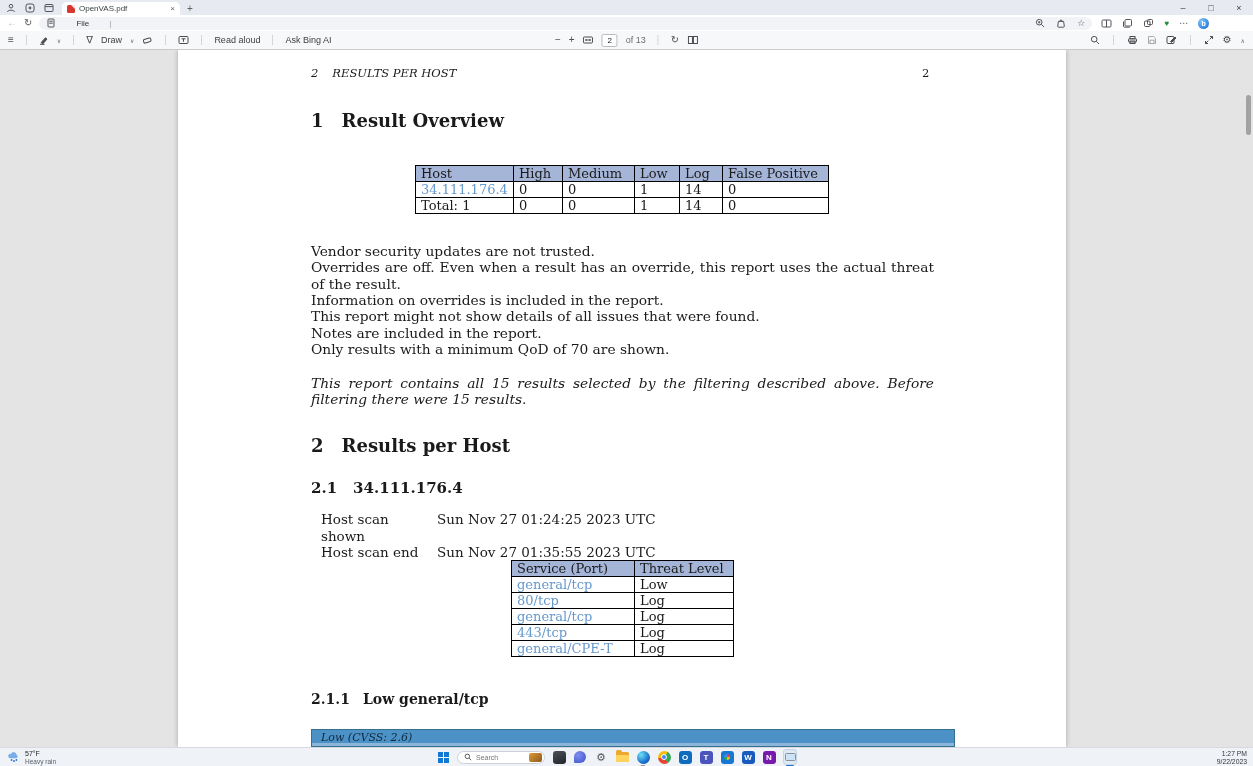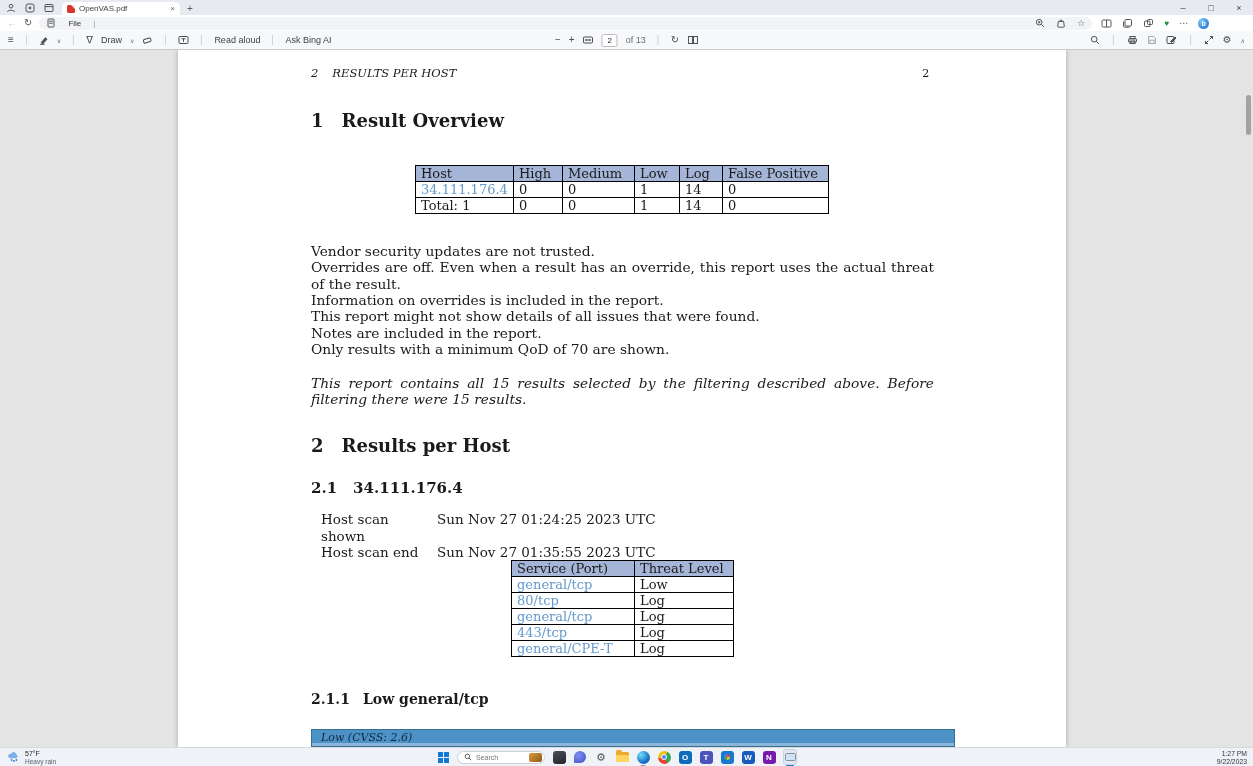--- a/index.html
+++ b/index.html
@@ -21,21 +21,21 @@
   .newtab { font-size:10px; color:#5f6368; margin-left:7px; padding-bottom:1px; }
   .wincontrols { position:absolute; right:0; top:0; height:15px; display:flex; }
   .winbtn { width:28px; height:15px; display:flex; align-items:center; justify-content:center;
             font-size:9px; color:#444; }
 
   
   .addressbar { height:16px; background:#fff; display:flex; align-items:center; padding:0 7px; gap:7px; }
   .nav { font-size:10px; line-height:1; }
   .nav.disabled { color:#b8bcc2; }
   .nav.enabled { color:#52565c; }
-  .pill { display:flex; align-items:center; gap:12px; height:13px; background:#f1f3f7;
+  .pill { display:flex; align-items:center; gap:20px; height:13px; background:#f1f3f7;
           border-radius:8px; padding:0 7px; width:1053px; font-size:8px; color:#333; }
   .pill-right { margin-left:auto; display:flex; align-items:center; gap:11px; }
   .ab-right { display:flex; align-items:center; gap:10px; margin-left:2px; }
   .glyph { color:#52565c; font-size:9px; line-height:1; }
   .essentials { color:#1e8e3e; font-size:8px; }
   .bingb { width:11px; height:11px; border-radius:50%; background:radial-gradient(circle at 32% 30%,#7cc6f5,#1565d8);
            color:#fff; font-size:7px; font-weight:bold; display:flex; align-items:center; justify-content:center; }
 
   
   .pdftoolbar { position:relative; height:19px; background:#f7f8fa; border-bottom:1px solid #c9cace;

